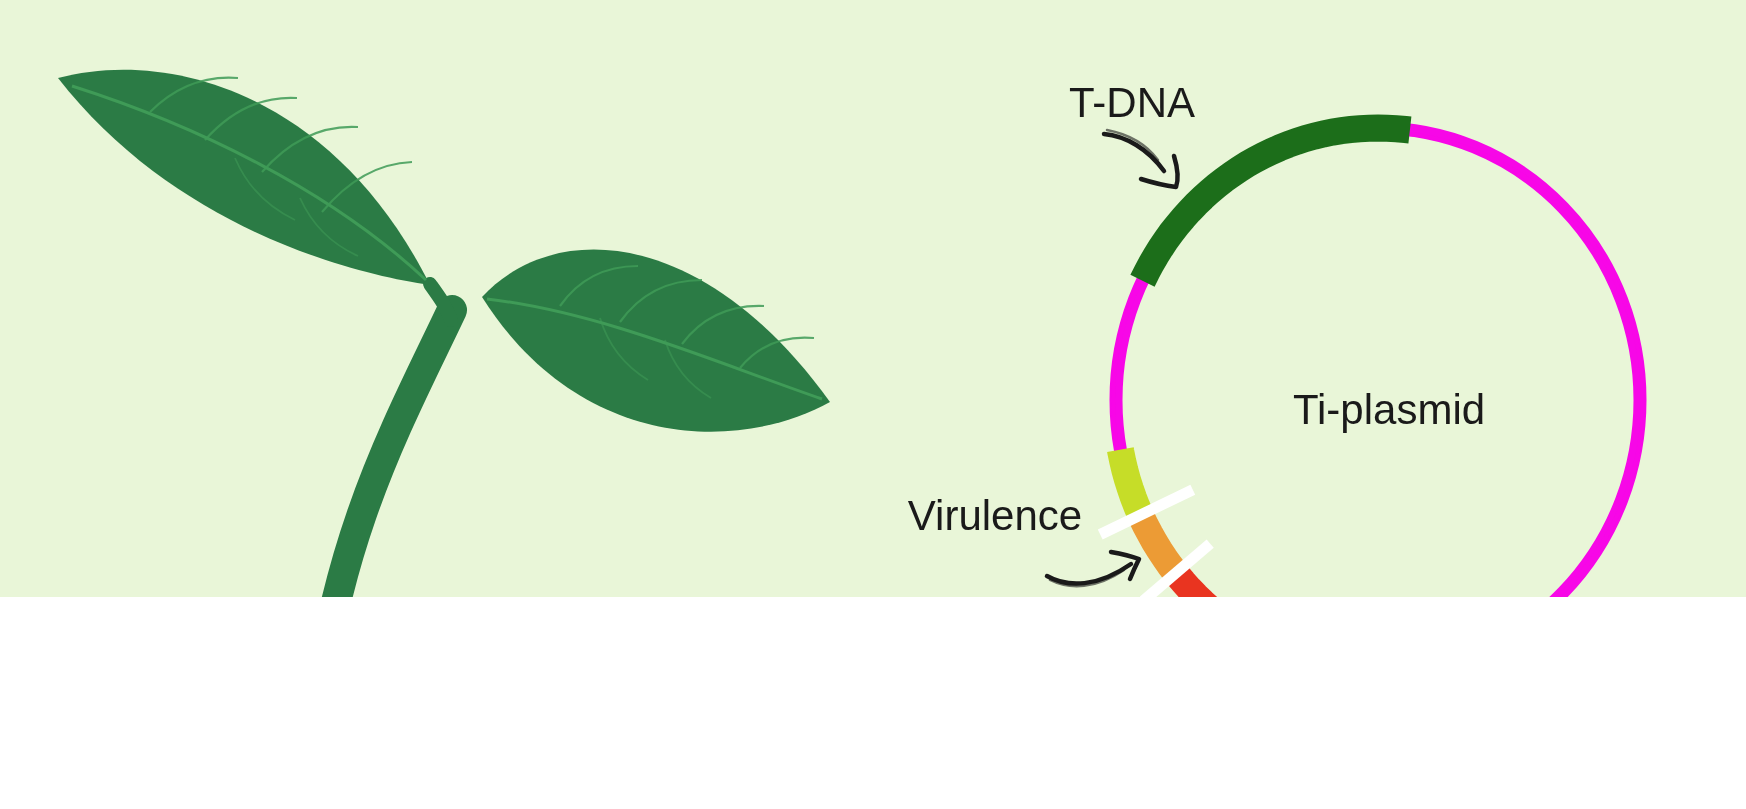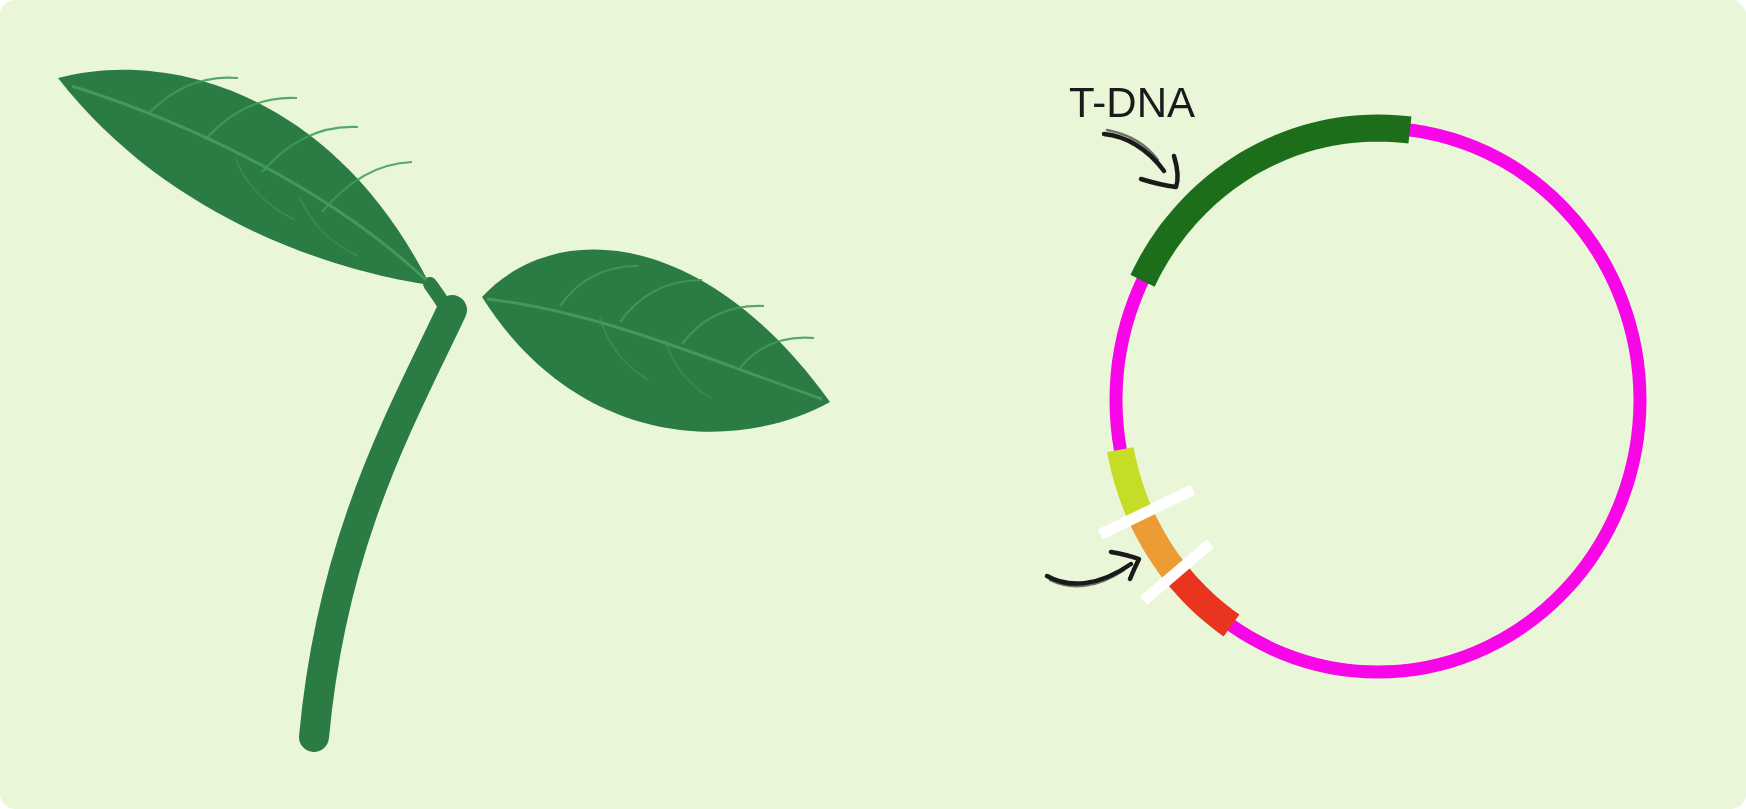--- a/index.html
+++ b/index.html
@@ -1,22 +1,21 @@
 <!DOCTYPE html>
 <html style="--background: #e9f6d8; --plant-green: #2b7b45; --leaf-vein-green: #3f9b57; --plasmid-backbone-magenta: #f707e7; --t-dna-green: #1c6e1a; --virulence-yellow-green: #c6dd28; --virulence-orange: #ec9b35; --virulence-red: #e93420; --tick-white: #ffffff; --text-black: #1a1a1a;"><head>
 <meta charset="utf-8">
 <style>
   html,body{margin:0;padding:0;}
   .canvas{
     position:relative;
-    width:1746px;height:809px;
+    width:1746px;height:597px;
     background:var(--background,#e9f6d8);
     overflow:hidden;
     font-family:"Liberation Sans",sans-serif;
-    border-radius:15px;
   }
   svg.illustration{position:absolute;left:0;top:0;}
   .label{
     position:absolute;
     transform:translate(-50%,-50%);
     color:var(--text-black,#1a1a1a);
     font-size:42px;
     line-height:1.22;
     white-space:nowrap;
   }
@@ -89,17 +88,19 @@
 
     <g fill="none" stroke-linecap="round" stroke-linejoin="round">
       <path stroke-width="4.5" d="M 1047 576 C 1068 588 1098 587 1131 564" stroke="#1a1a1a"></path>
       <path stroke-width="2.5" opacity="0.6" d="M 1050 580 C 1070 590 1096 589 1124 570" stroke="#1a1a1a"></path>
       <path stroke-width="4.5" d="M 1111 552 Q 1128 555 1139 559 Q 1134 569 1130 579" stroke="#1a1a1a"></path>
     </g>
   </svg>
 
   <div class="label label-tdna">T-DNA</div>
 
+  <div class="label label-tiplasmid">Ti-plasmid</div>
 
   <div class="label label-virulence">
+    <div>Virulence</div>
   </div>
 
 </div>
 
 </body></html>

